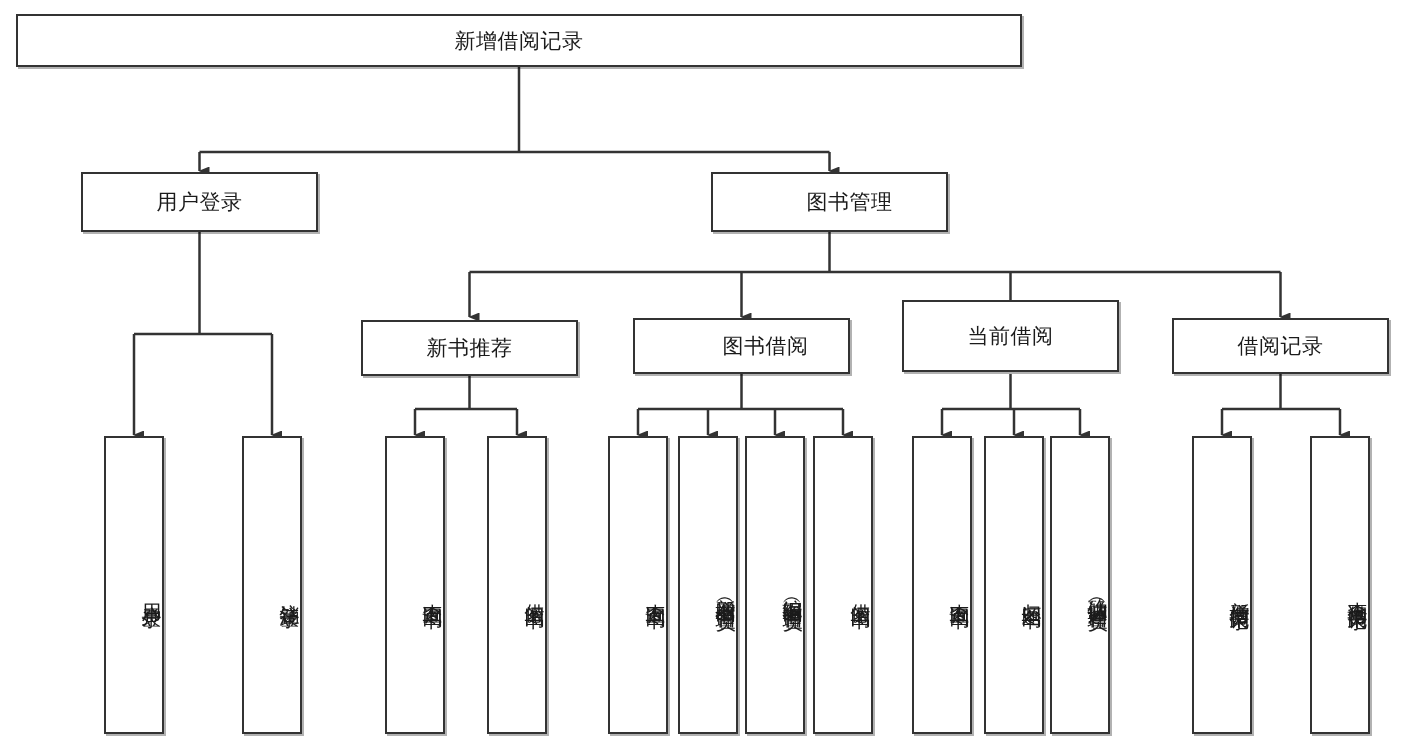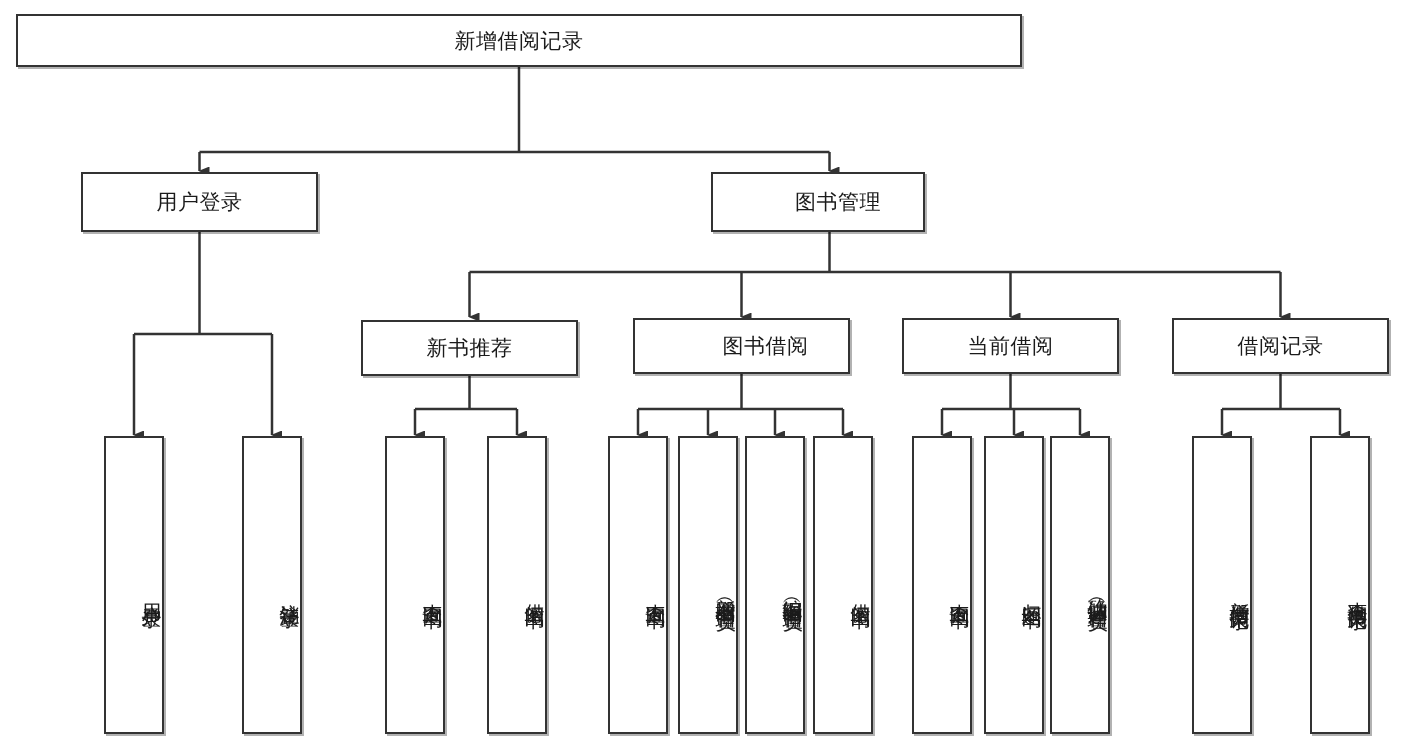--- a/index.html
+++ b/index.html
@@ -111,30 +111,30 @@
       </g>
   </svg>
 
   <div id="node-layer">
       <div class="node horizontal" style="left: 16px; top: 14px; width: 1006px; height: 53px;">
         <span class="label">新增借阅记录</span>
       </div>
       <div class="node horizontal" style="left: 81px; top: 172px; width: 237px; height: 60px;">
         <span class="label">用户登录</span>
       </div>
-      <div class="node horizontal" style="left: 711px; top: 172px; width: 214px; height: 60px; padding-left: 40px;">
+      <div class="node horizontal" style="left: 711px; top: 172px; width: 237px; height: 60px; padding-left: 40px;">
         <span class="label">图书管理</span>
       </div>
       <div class="node horizontal" style="left: 361px; top: 320px; width: 217px; height: 56px;">
         <span class="label">新书推荐</span>
       </div>
       <div class="node horizontal" style="left: 633px; top: 318px; width: 217px; height: 56px; padding-left: 48px;">
         <span class="label">图书借阅</span>
       </div>
-      <div class="node horizontal" style="left: 902px; top: 318px; width: 217px; height: 56px;">
+      <div class="node horizontal" style="left: 902px; top: 300px; width: 217px; height: 72px;">
         <span class="label">当前借阅</span>
       </div>
       <div class="node horizontal" style="left: 1172px; top: 318px; width: 217px; height: 56px;">
         <span class="label">借阅记录</span>
       </div>
       <div class="node vertical" style="left: 104px; top: 436px; width: 60px; height: 298px;">
         <span class="label">用户登录</span>
       </div>
       <div class="node vertical" style="left: 242px; top: 436px; width: 60px; height: 298px;">
         <span class="label">注销登录</span>

